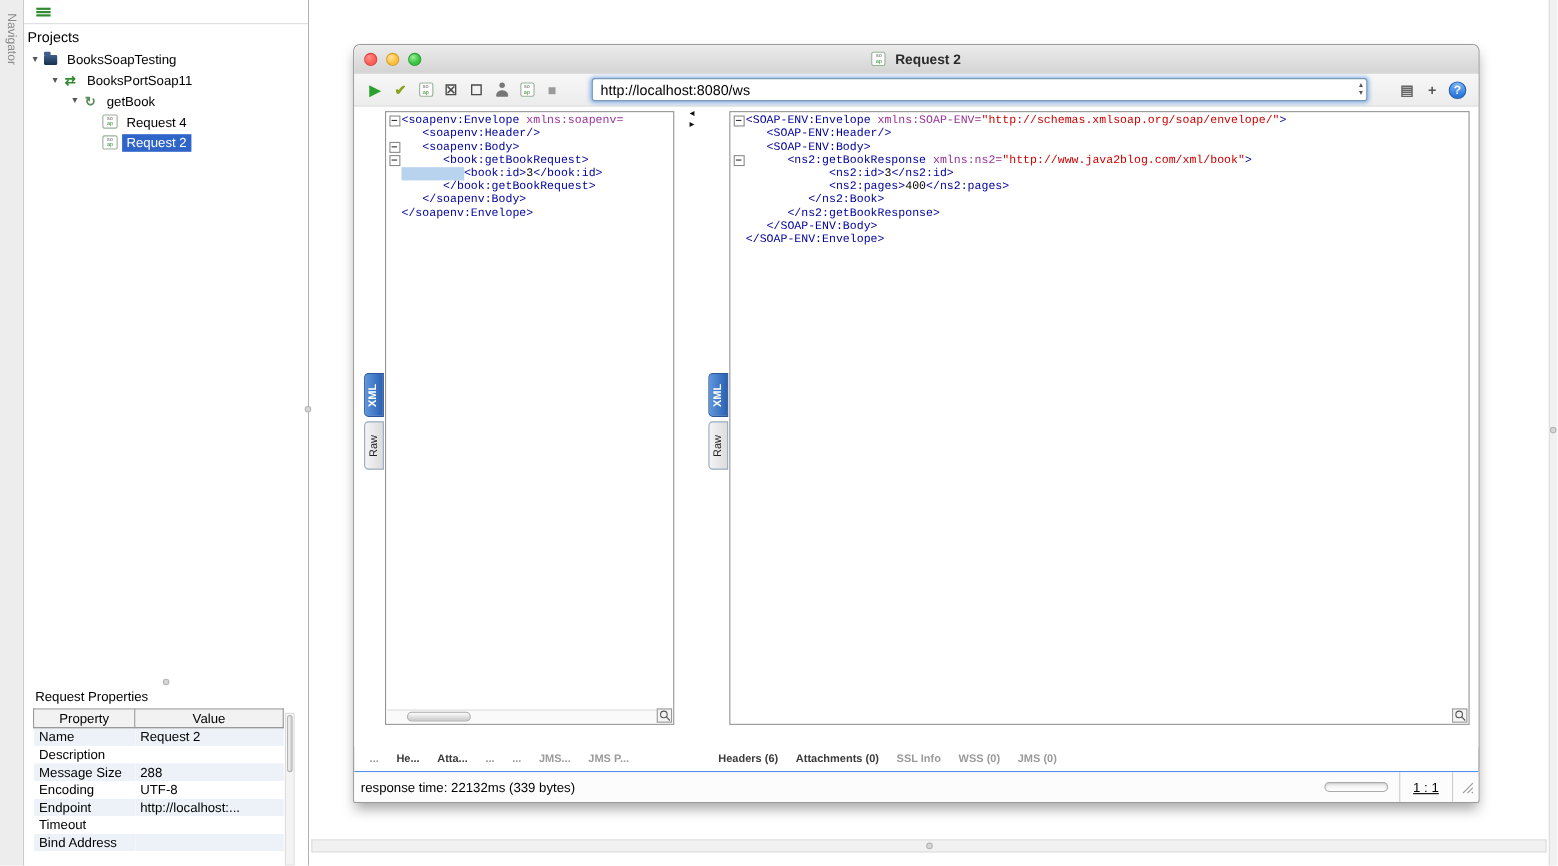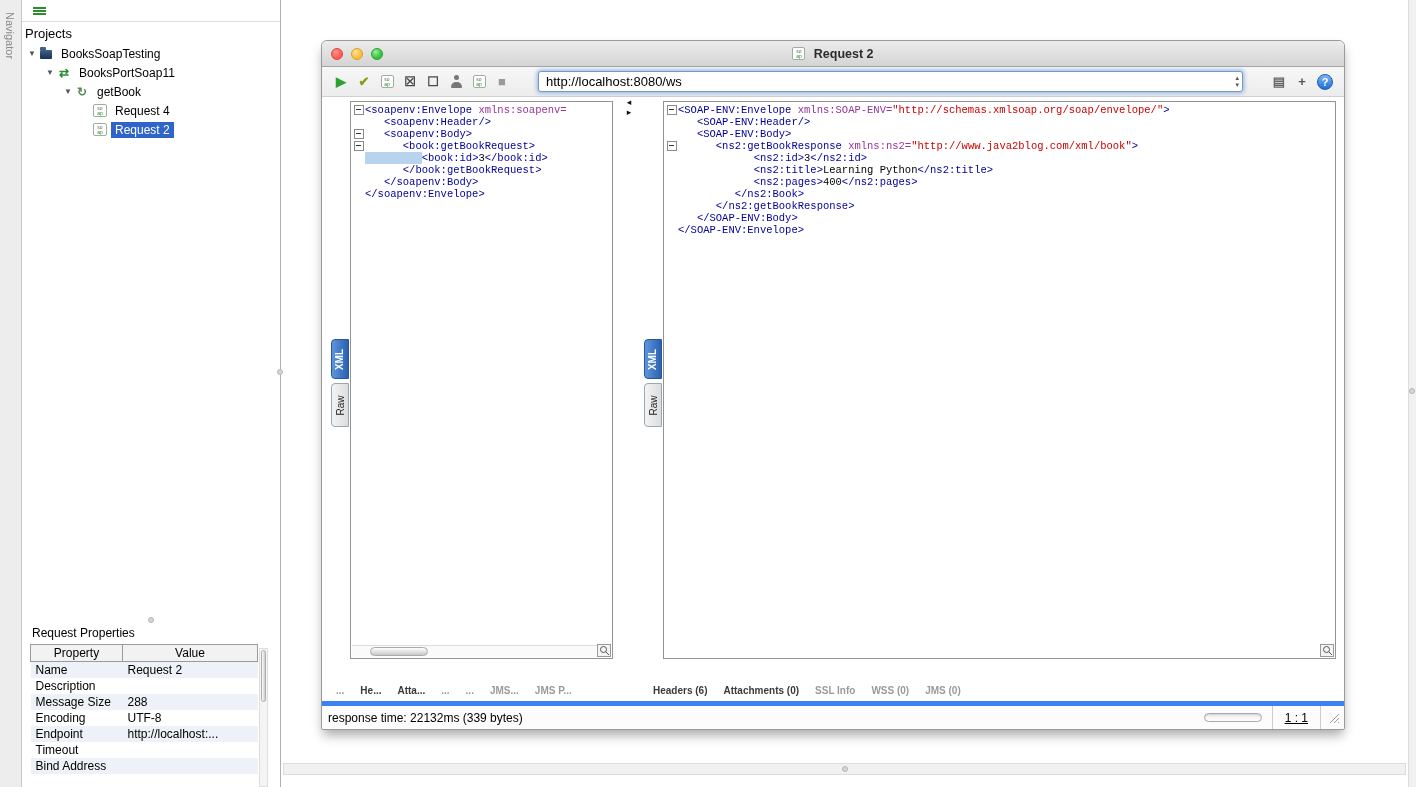--- a/index.html
+++ b/index.html
@@ -108,21 +108,21 @@
 
   .pane-splitter { position:absolute; left:299px; top:0; width:16px; height:30px; display:flex; flex-direction:column; align-items:center; cursor:col-resize; }
   .split-arrow { font-size:9px; line-height:10px; color:#111; cursor:pointer; }
 
   
   .info-tabs-row { position:absolute; left:0; right:0; top:638px; height:22px; }
   .info-tabs { position:absolute; top:0; height:22px; display:flex; align-items:center; gap:16px; }
   .info-tab { font-size:10px; font-weight:bold; color:#3a3a3a; cursor:pointer; white-space:nowrap; }
   .info-tab.dim { color:#9a9a9a; }
 
-  .statusbar { position:absolute; left:0; right:0; top:660px; height:28px; border-top:5px solid #3b82f6; background:#fcfcfc; display:flex; align-items:center; padding:0 4px 0 4px; border-radius:0 0 2px 2px; }
+  .statusbar { position:absolute; left:0; right:0; top:660px; height:28px; border-top:1px solid #3b82f6; background:#fcfcfc; display:flex; align-items:center; padding:0 4px 0 4px; border-radius:0 0 2px 2px; }
   .status-text { font-size:12px; margin-left:2px; }
   .status-right { margin-left:auto; display:flex; align-items:center; height:100%; }
   .progress-pill { width:58px; height:9px; border:1px solid #aaa; border-radius:5px; background:linear-gradient(#ececec,#fff); box-shadow:inset 0 1px 2px rgba(0,0,0,.12); margin-right:10px; }
   .caret-cell { border-left:1px solid #ccc; border-right:1px solid #ccc; padding:0 12px; font-size:12px; height:100%; display:flex; align-items:center;text-decoration:underline; }
   .resize-grip { margin-left:6px; display:flex; align-items:flex-end; cursor:nwse-resize; }
 </style>
 </head>
 <body>
 
 <div class="app">
@@ -356,24 +356,20 @@
                 <span class="gutter"></span>
                 <span class="code-text"><span class="seg-x">   </span><span class="seg-t">&lt;SOAP-ENV:Body&gt;</span></span>
               </div>
               <div class="code-line">
                 <span class="gutter fold"></span>
                 <span class="code-text"><span class="seg-x">      </span><span class="seg-t">&lt;ns2:getBookResponse</span><span class="seg-x"> </span><span class="seg-a">xmlns:ns2=</span><span class="seg-s">"http://www.java2blog.com/xml/book"</span><span class="seg-t">&gt;</span></span>
               </div>
               <div class="code-line">
                 <span class="gutter"></span>
                 <span class="code-text"><span class="seg-x">            </span><span class="seg-t">&lt;ns2:id&gt;</span><span class="seg-x">3</span><span class="seg-t">&lt;/ns2:id&gt;</span></span>
-              </div>
-              <div class="code-line">
-                <span class="gutter"></span>
-                <span class="code-text"><span class="seg-x">            </span><span class="seg-t">&lt;ns2:title&gt;</span><span class="seg-x">Learning Python</span><span class="seg-t">&lt;/ns2:title&gt;</span></span>
               </div>
               <div class="code-line">
                 <span class="gutter"></span>
                 <span class="code-text"><span class="seg-x">            </span><span class="seg-t">&lt;ns2:pages&gt;</span><span class="seg-x">400</span><span class="seg-t">&lt;/ns2:pages&gt;</span></span>
               </div>
               <div class="code-line">
                 <span class="gutter"></span>
                 <span class="code-text"><span class="seg-x">         </span><span class="seg-t">&lt;/ns2:Book&gt;</span></span>
               </div>
               <div class="code-line">

